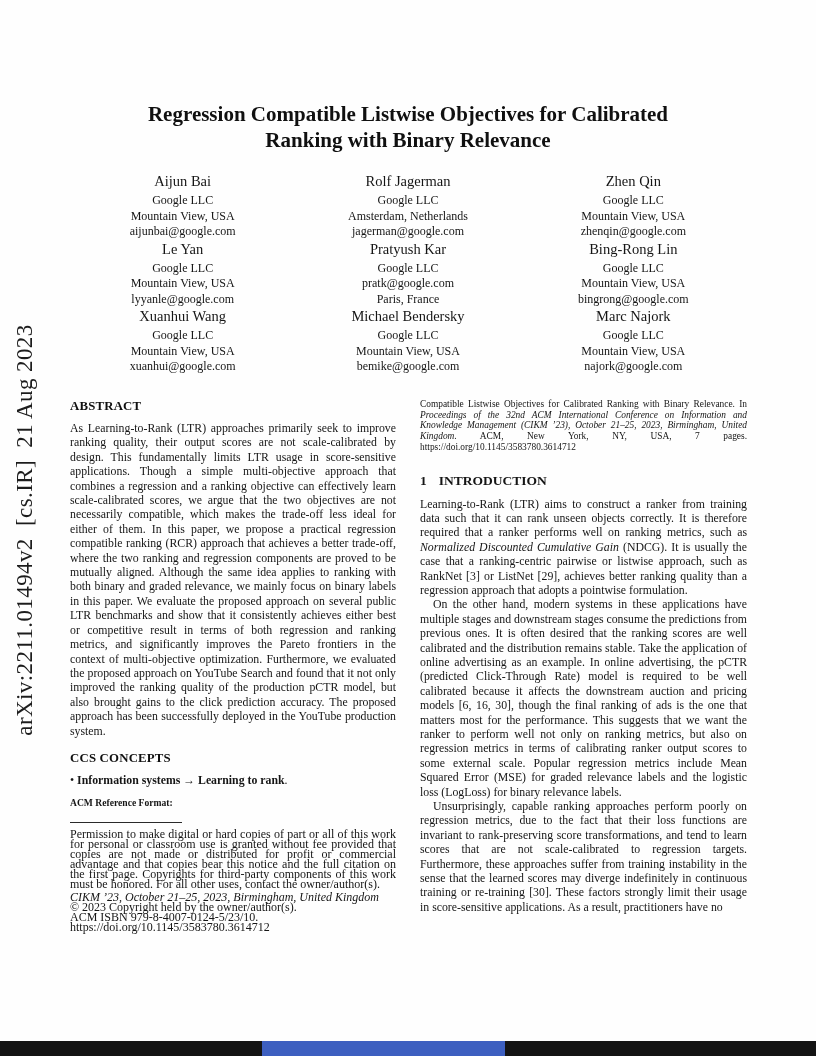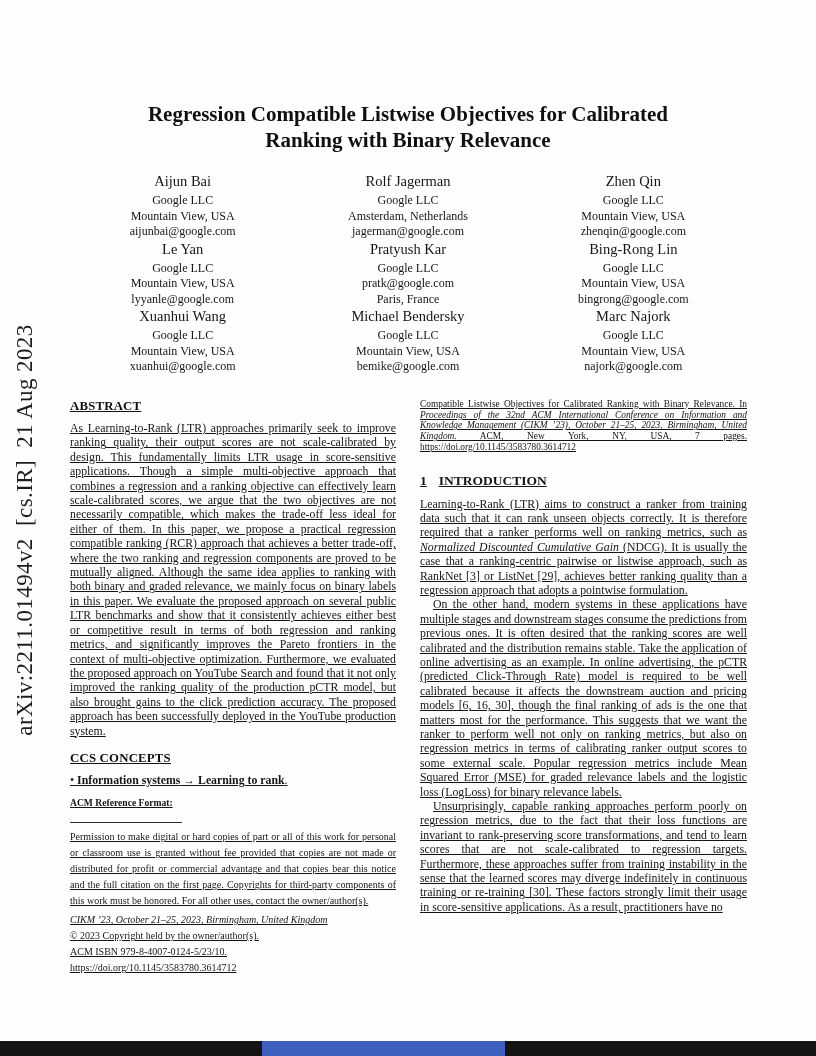--- a/index.html
+++ b/index.html
@@ -34,38 +34,38 @@
   
   .authors-grid {
     position: absolute; top: 172px; left: 70px; width: 676px;
     display: grid; grid-template-columns: 1fr 1fr 1fr; 
     text-align: center;
   }
   .author-card .name { font-size: 14.5px; line-height: 18px; margin-bottom: 3px; }
   .author-card .detail { font-size: 12px; line-height: 15.5px; }
 
   
-  .col { position: absolute; top: 399px; text-decoration: underline; }
+  .col { position: absolute; top: 399px; }
   .col-left  { left: 70px;  width: 326px; }
   .col-right { left: 420px; width: 327px; }
   .col > :first-child { margin-top: 0; }
 
   h2.sec { font-size: 12.8px; font-weight: bold; letter-spacing: 0.2px; margin: 13px 0 7px; color: #101010; }
   h2.num-sec { font-size: 13.5px; font-weight: bold; margin: 20px 0 8px; }
   h2.num-sec .sec-num { margin-right: 12px; }
 
   .body { font-size: 11.8px; line-height: 14.4px; }
   .just { text-align: justify; hyphens: auto; }
   .indent { text-indent: 13px; }
 
   .ref-heading { font-size: 9.6px; font-weight: bold; margin: 10px 0 2px; }
   .small { font-size: 9.4px; line-height: 10.7px; }
 
   .footnote-rule { width: 112px; border-top: 1px solid #2a2a2a; margin: 14px 0 6px; }
-  .footnote { font-size: 10px; line-height: 16px; }
+  .footnote { font-size: 12px; line-height: 10px; }
   .footnote p { margin: 0; }
   .footnote .gap { margin-top: 3px; }
   .italic { font-style: italic; }
 
   .ccs-line b { font-weight: bold; }
 
   .doi-link { color: inherit; text-decoration: none; }
 
   
   .bottom-bar { position: absolute; left: 0; top: 1041px; width: 816px; height: 15px; background: #141414; }

